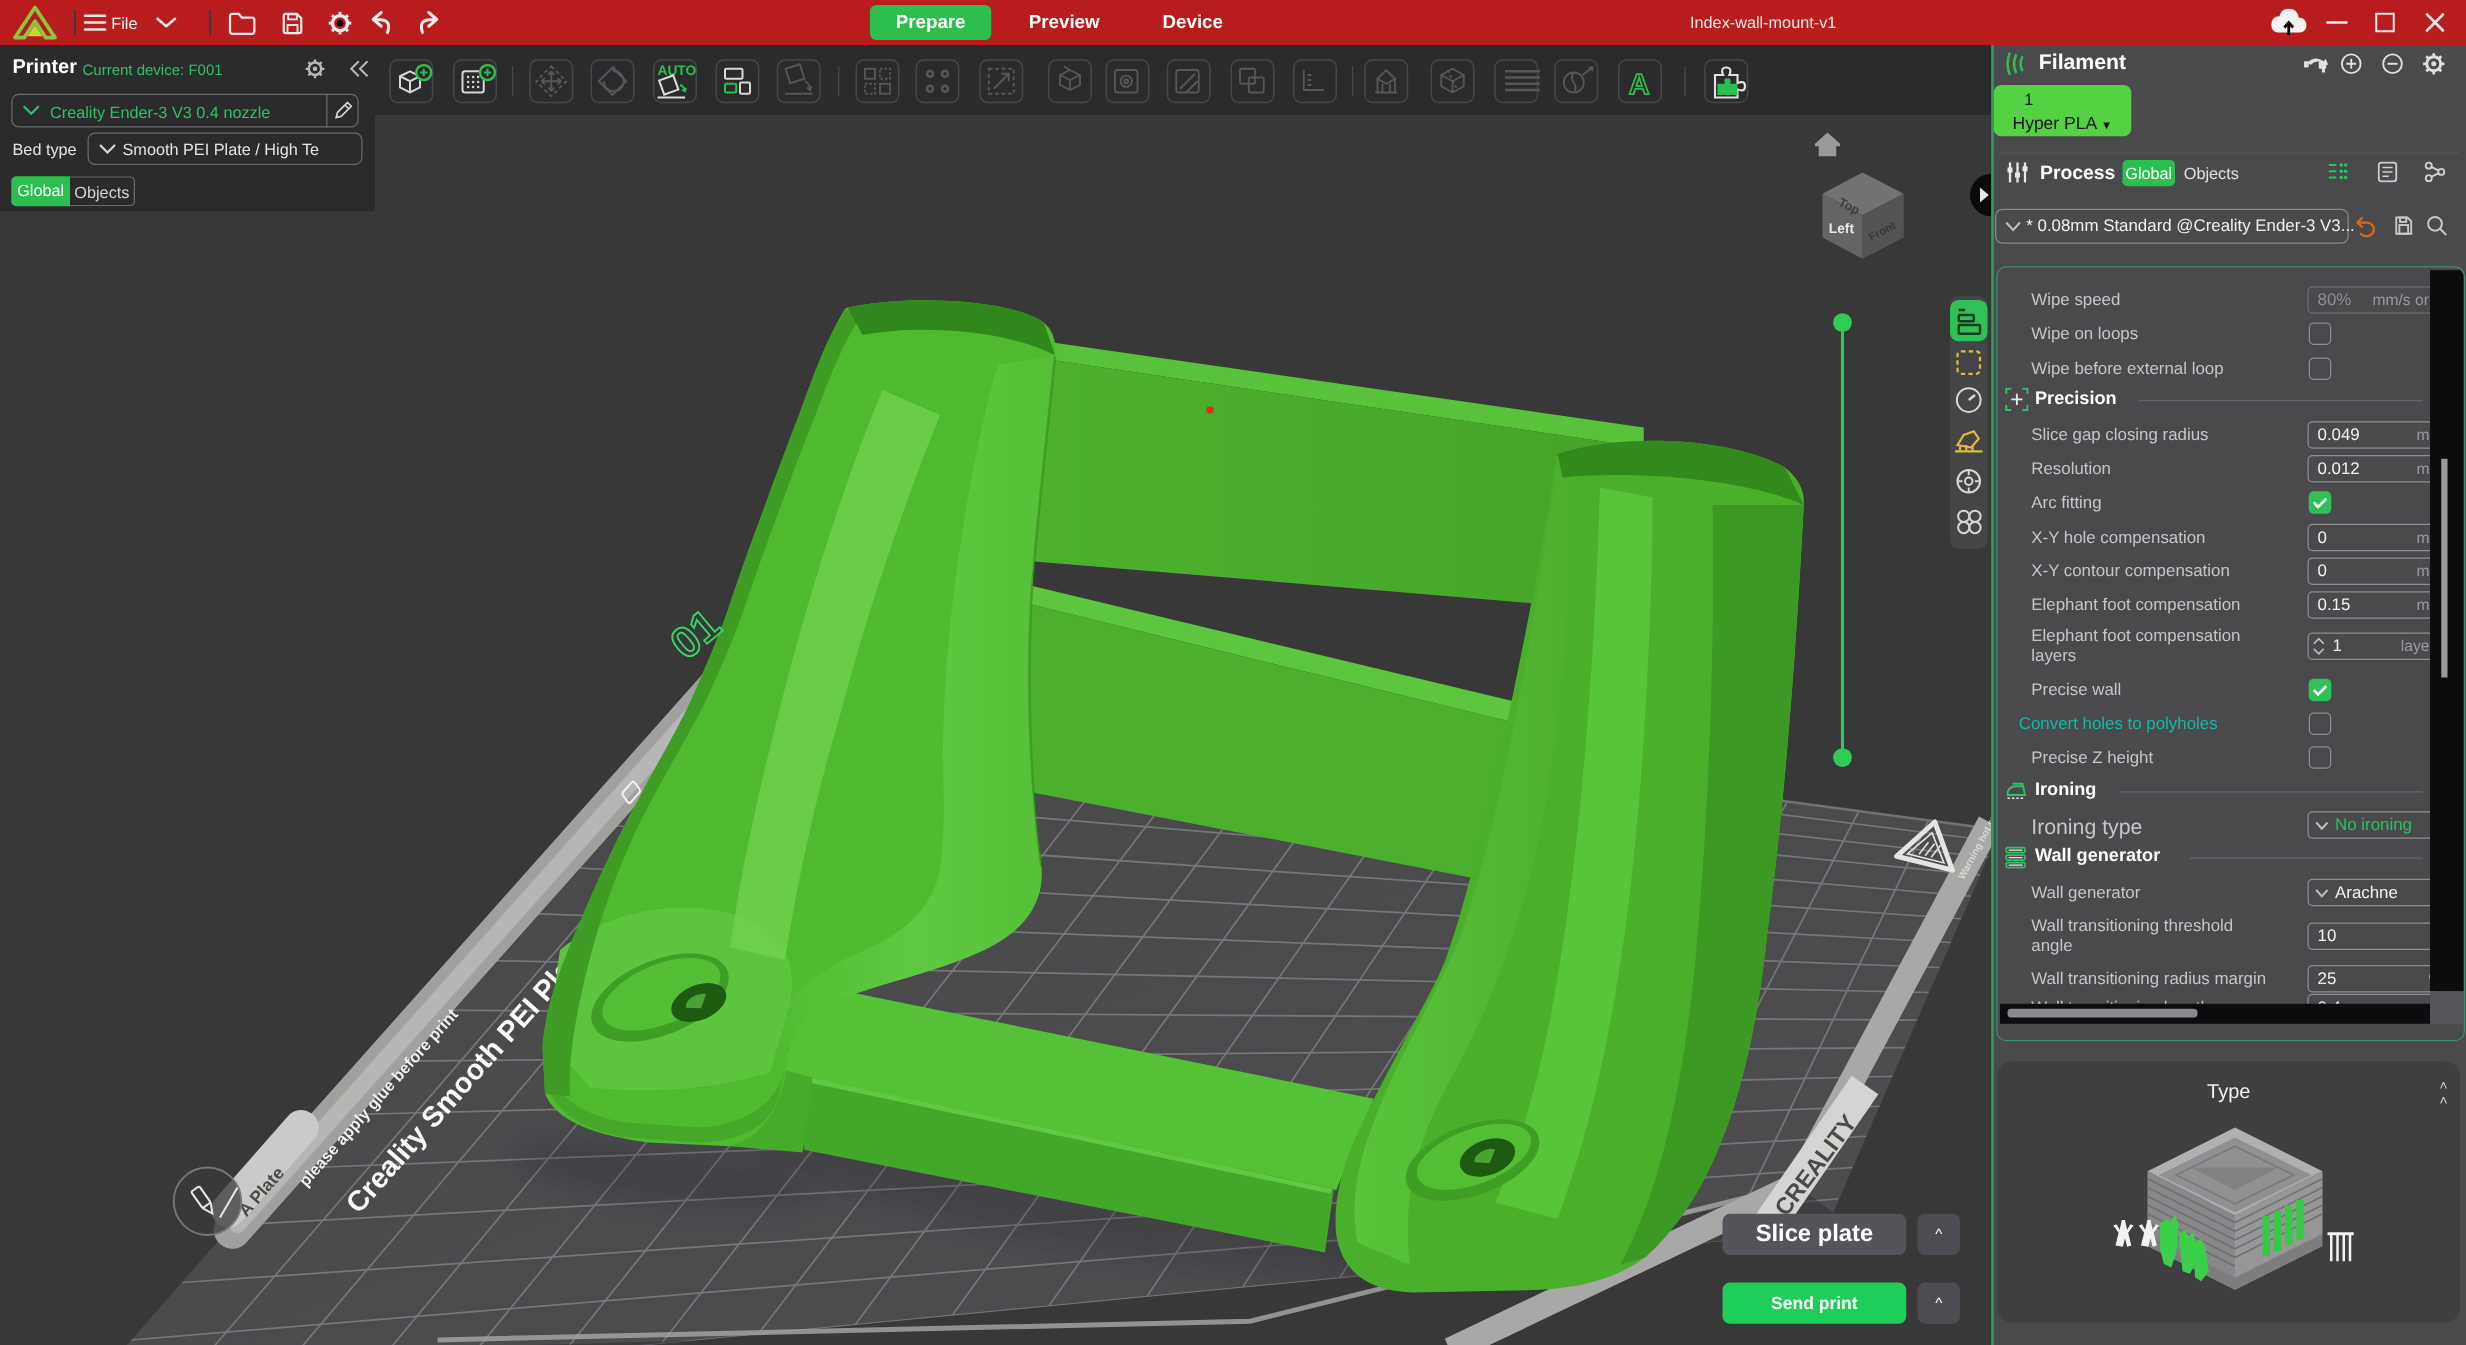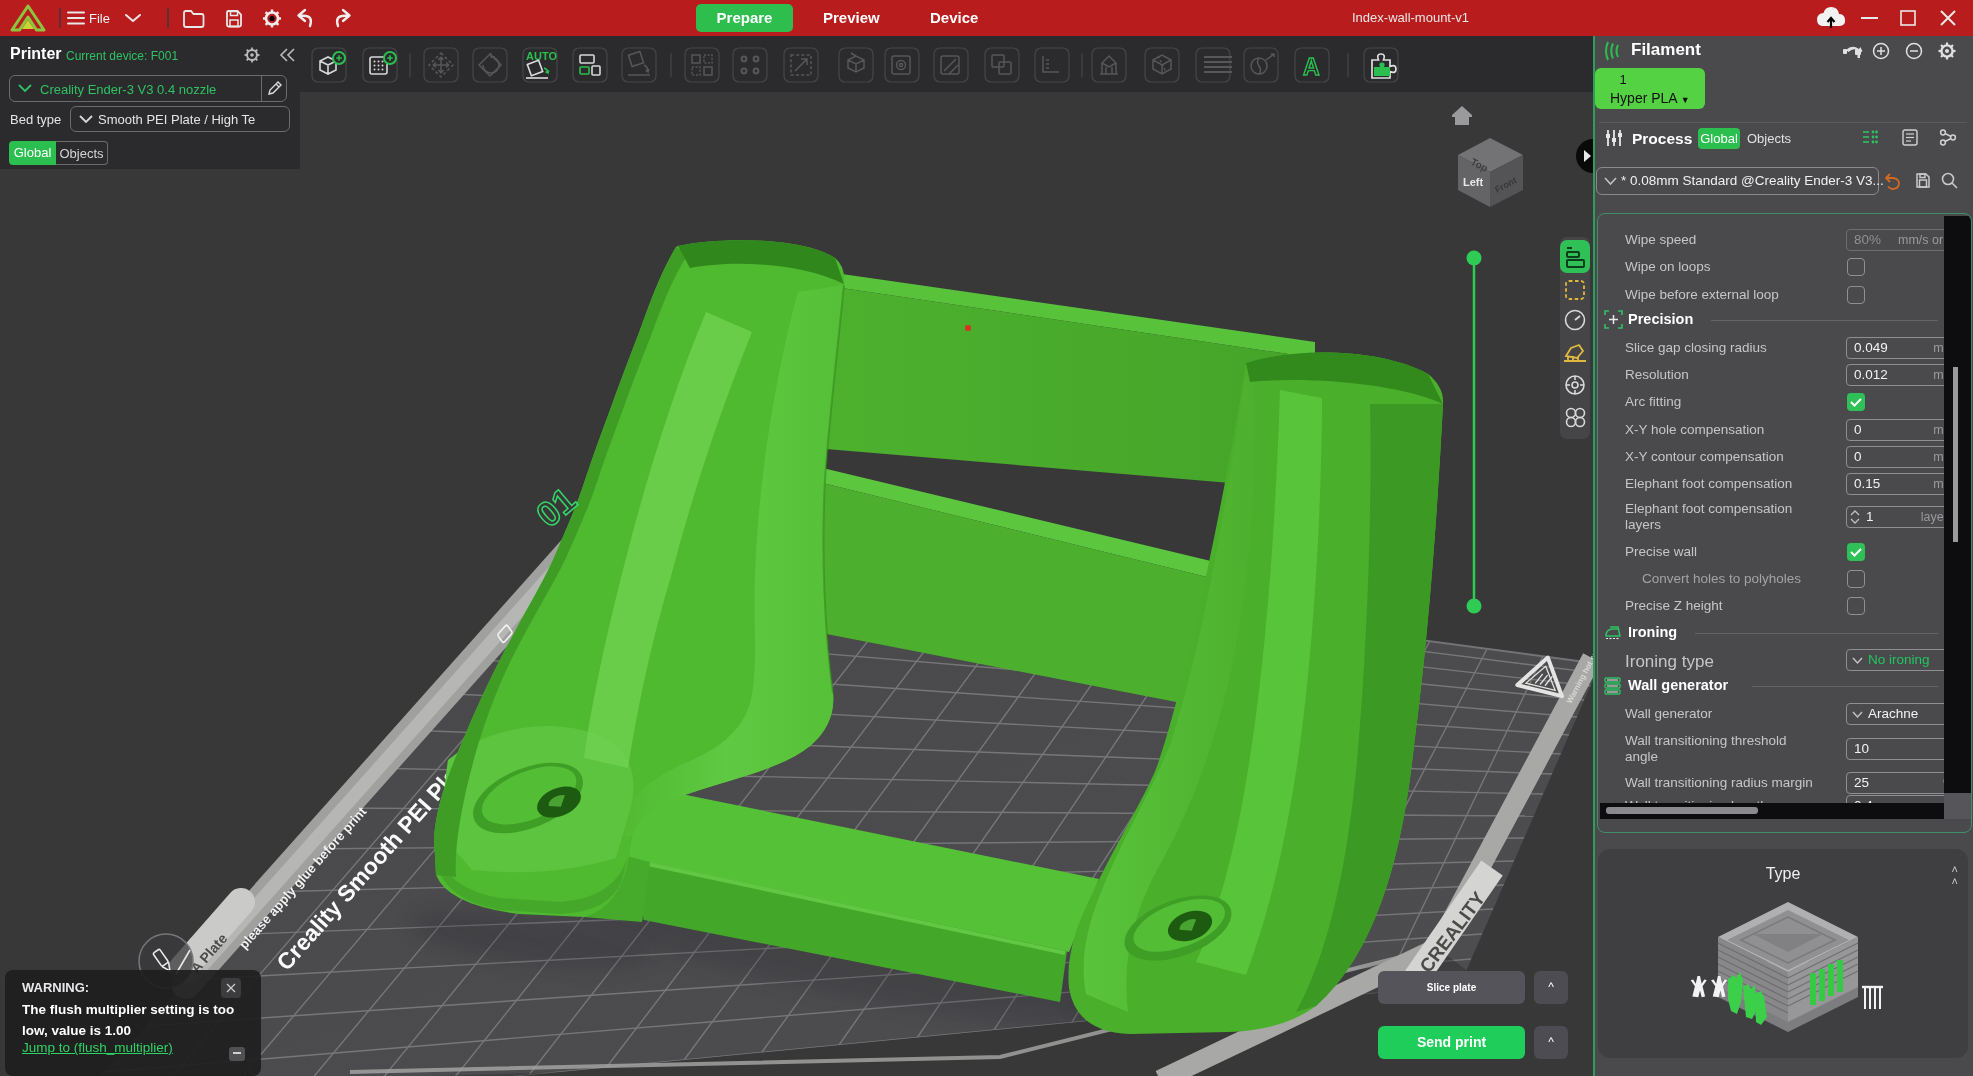--- a/index.html
+++ b/index.html
@@ -14,21 +14,21 @@
 
 #toolstrip { position:absolute; left:0; top:36px; width:1593px; height:56px; background:#2b2b2d; z-index:20; }
 
 #leftpanel { position:absolute; left:0; top:36px; width:300px; height:133px; background:#2b2b2d; z-index:25; }
 
 #rightpanel { position:absolute; left:1593px; top:36px; width:380px; height:1040px; background:#4a4a4d; z-index:25; border-left:2px solid #2f9e5c; }
 
 #scene { position:absolute; left:0; top:36px; z-index:1; }
 
 #warnbox { position:absolute; left:5px; top:970px; width:256px; height:106px; background:rgba(30,30,32,0.92); border-radius:8px; z-index:22; color:#fff; }
-#btn-slice { position:absolute; left:1378px; top:971px; width:147px; height:33px; background:#56545b; border-radius:6px; color:#fff; font-weight:bold; font-size:10px; text-align:center; line-height:33px; z-index:22; }
+#btn-slice { position:absolute; left:1378px; top:971px; width:147px; height:33px; background:#56545b; border-radius:6px; color:#fff; font-weight:bold; font-size:19px; text-align:center; line-height:33px; z-index:22; }
 #btn-slice-a { position:absolute; left:1534px; top:971px; width:34px; height:33px; background:#4e4c53; border-radius:6px; color:#fff; font-size:12px; text-align:center; line-height:33px; z-index:22; }
 #btn-send { position:absolute; left:1378px; top:1026px; width:147px; height:33px; background:#1fcd5a; border-radius:6px; color:#fff; font-weight:bold; font-size:14px; text-align:center; line-height:33px; z-index:22; }
 #btn-send-a { position:absolute; left:1534px; top:1026px; width:34px; height:33px; background:#4e4c53; border-radius:6px; color:#fff; font-size:12px; text-align:center; line-height:33px; z-index:22; }
 </style>
 </head>
 <body>
 <div id="app">
   <div id="topbar">
     <svg class="tb-abs" style="left:0;top:0" width="700" height="36" viewBox="0 0 700 36">
 
@@ -631,21 +631,21 @@
       <svg style="position:absolute;left:252px;top:295px" width="10" height="16" viewBox="0 0 10 16">
             <path d="M1 6 l4-4 4 4 M1 10 l4 4 4-4" fill="none" stroke="#c0c0c2" stroke-width="1.3"></path>
           </svg>
       <div style="position:absolute;left:268px;top:295px;color:#f2f2f2;font-size:13.5px;">1</div>
       <div style="position:absolute;left:300px;top:296px;width:56px;color:#9a9a9e;font-size:12.5px;text-align:right;white-space:nowrap;overflow:visible;">layers</div>
       <div style="position:absolute;left:27px;top:330px;color:#c6c6c9;font-size:13.5px;">Precise wall</div>
       <div style="position:absolute;left:249px;top:329px;width:18px;height:18px;background:#2fc157;border-radius:4px;"></div>
       <svg style="position:absolute;left:249px;top:329px" width="18" height="18" viewBox="0 0 18 18">
             <path d="M4 9 l3.5 3.5 L14 6" fill="none" stroke="#fff" stroke-width="2"></path>
           </svg>
-      <div style="position:absolute;left:44px;top:357px;color:#a3a3a3;font-size:13.5px;">Convert holes to polyholes</div>
+      <div style="position:absolute;left:17px;top:357px;color:#14b8a6;font-size:13.5px;">Convert holes to polyholes</div>
       <div style="position:absolute;left:249px;top:356px;width:18px;height:18px;border:1.5px solid #8f8f93;border-radius:4px;"></div>
       <div style="position:absolute;left:27px;top:384px;color:#c6c6c9;font-size:13.5px;">Precise Z height</div>
       <div style="position:absolute;left:249px;top:383px;width:18px;height:18px;border:1.5px solid #8f8f93;border-radius:4px;"></div>
       <svg style="position:absolute;left:6px;top:409px" width="19" height="19" viewBox="0 0 19 19">
             <path d="M6 4 h8 l2 9 H2 q0-7 7-7 l5 0" fill="none" stroke="#2fc163" stroke-width="1.5"></path>
             <g stroke="#e8e8ea" stroke-width="1.2">
               <line x1="2" y1="15.5" x2="4" y2="15.5"></line>
               <line x1="5.5" y1="15.5" x2="7.5" y2="15.5"></line>
               <line x1="9" y1="15.5" x2="11" y2="15.5"></line>
               <line x1="12.5" y1="15.5" x2="14.5" y2="15.5"></line>
@@ -736,28 +736,17 @@
         <g stroke="#f2f2f2" stroke-width="2">
           <line x1="182" y1="90" x2="182" y2="112"></line>
             <line x1="187" y1="90" x2="187" y2="112"></line>
             <line x1="192" y1="90" x2="192" y2="112"></line>
             <line x1="197" y1="90" x2="197" y2="112"></line>
           <line x1="179" y1="90" x2="200" y2="90" stroke-width="2.4"></line>
         </g>
       </svg>
     </div>
   </div>
-  <div id="warnbox">
-    <div style="position:absolute;left:17px;top:10px;font-size:13px;font-weight:bold;color:#e8e8ea;">WARNING:</div>
-    <div style="position:absolute;left:17px;top:29px;font-size:13.5px;font-weight:bold;color:#fff;line-height:21px;">The flush multiplier setting is too<br>low, value is 1.00</div>
-    <div style="position:absolute;left:17px;top:70px;font-size:13.5px;color:#2fd365;text-decoration:underline;">Jump to (flush_multiplier)</div>
-    <div style="position:absolute;left:216px;top:8px;width:20px;height:20px;background:#3c3c3f;border-radius:4px;"></div>
-    <svg style="position:absolute;left:221px;top:13px" width="10" height="10" viewBox="0 0 10 10">
-        <path d="M1,1 L9,9 M9,1 L1,9" stroke="#c9c9cb" stroke-width="1.3"></path>
-      </svg>
-    <div style="position:absolute;left:224px;top:77px;width:16px;height:14px;background:#515154;border-radius:3px;"></div>
-    <div style="position:absolute;left:228px;top:82px;width:8px;height:2px;background:#d0d0d2;"></div>
-  </div>
   <div id="btn-slice">Slice plate</div>
     <div id="btn-slice-a">^</div>
   <div id="btn-send">Send print</div>
     <div id="btn-send-a">^</div>
 </div>
 
 </body></html>

